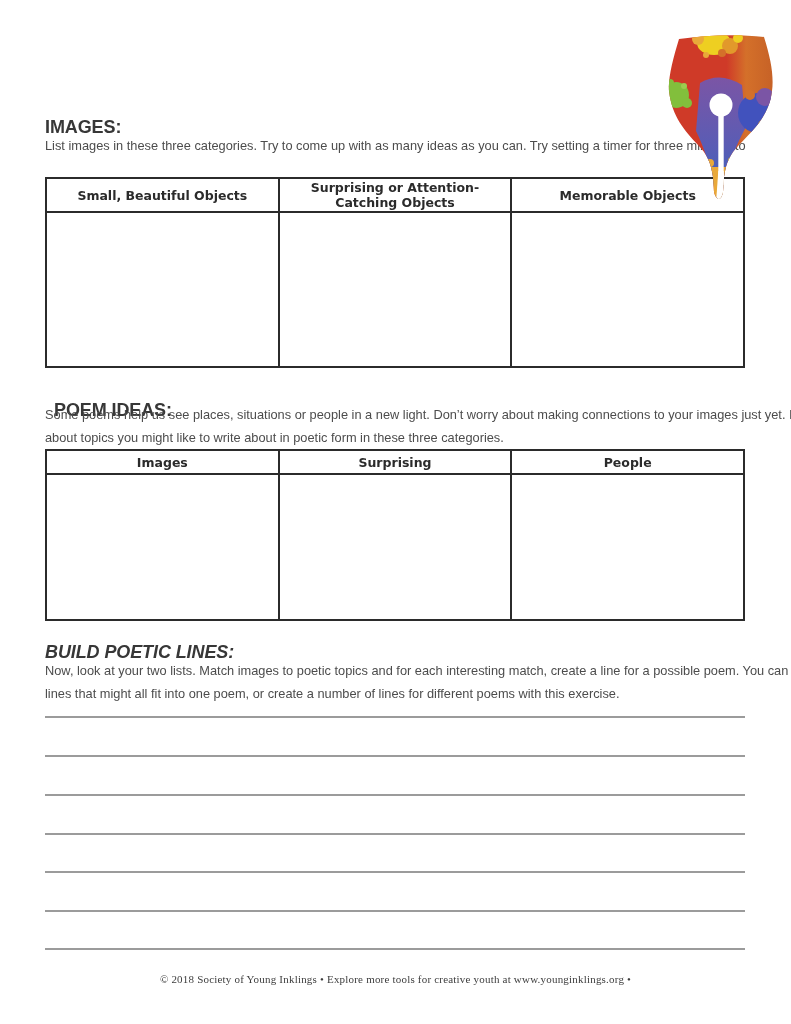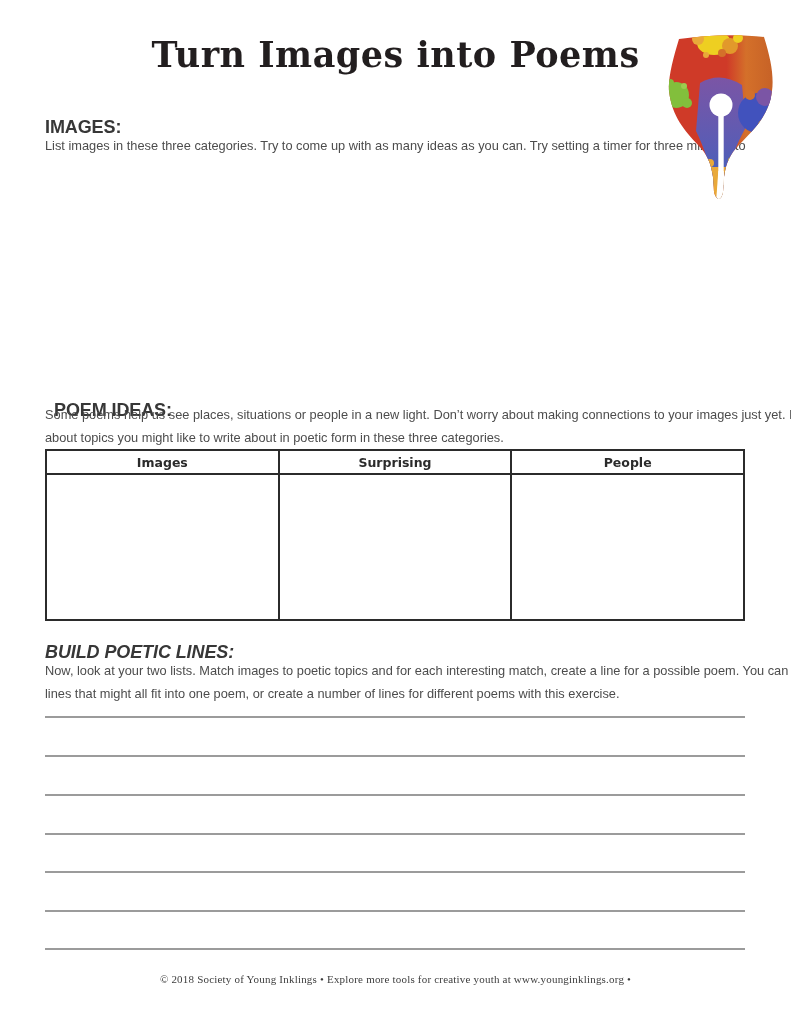--- a/index.html
+++ b/index.html
@@ -51,21 +51,20 @@
     text-align:center;
     font-family:"Liberation Serif", serif;
     font-size:11px; color:#3d3d3d; letter-spacing:0.2px;
   }
 </style>
 </head>
 <body>
 
 <div class="page">
 
-  <div class="title">Turn Images into Poems</div>
 
   <svg class="nib" viewBox="0 0 114 172" aria-hidden="true">
     <defs>
       <clipPath id="nibClip">
         <path d="M15,8 C43,4 73,3 100,6 C107,28 110,46 108,60 C105,86 88,100 75,114
                  C66,123 62,132 60,146 L59,161 C58,166 56,168 55,168 C54,168 51,166 50,161
                  L49,146 C47,132 43,123 34,114 C21,100 8,86 5,60 C4,46 9,28 15,8 Z"></path>
       </clipPath>
       <linearGradient id="nibBase" x1="0" y1="0" x2="1" y2="0">
         <stop offset="0" stop-color="#cf3a28"></stop>
@@ -108,20 +107,34 @@
       <circle cx="57" cy="74" r="11.5" fill="#ffffff"></circle>
       <rect x="54.3" y="74" width="5.4" height="80" fill="#ffffff"></rect>
       <path d="M54.3,140 L59.7,140 L62,172 L52,172 Z" fill="#ffffff"></path>
     </g>
   </svg>
 
   <div class="sec-label" style="top:117px;">IMAGES:</div>
   <div class="desc" style="top:134px;">
     <div>List images in these three categories. Try to come up with as many ideas as you can. Try setting a timer for three minutes to</div>
   </div>
+  <table class="grid" id="table-images">
+    <tbody>
+        <tr>
+      <th>Small, Beautiful Objects</th>
+      <th>Surprising or Attention-Catching Objects</th>
+      <th>Memorable Objects</th>
+    </tr>
+    <tr>
+      <td></td>
+      <td></td>
+      <td></td>
+    </tr>
+  </tbody>
+    </table>
 
   <div class="sec-label" style="top:400px;margin-left:9px;">POEM IDEAS:</div>
   <div class="desc" style="top:403px;">
     <div>Some poems help us see places, situations or people in a new light. Don’t worry about making connections to your images just yet. Instead, think</div>
     <div>about topics you might like to write about in poetic form in these three categories.</div>
   </div>
   <table class="grid" id="table-poems">
     <tbody>
         <tr>
       <th>Images</th>

